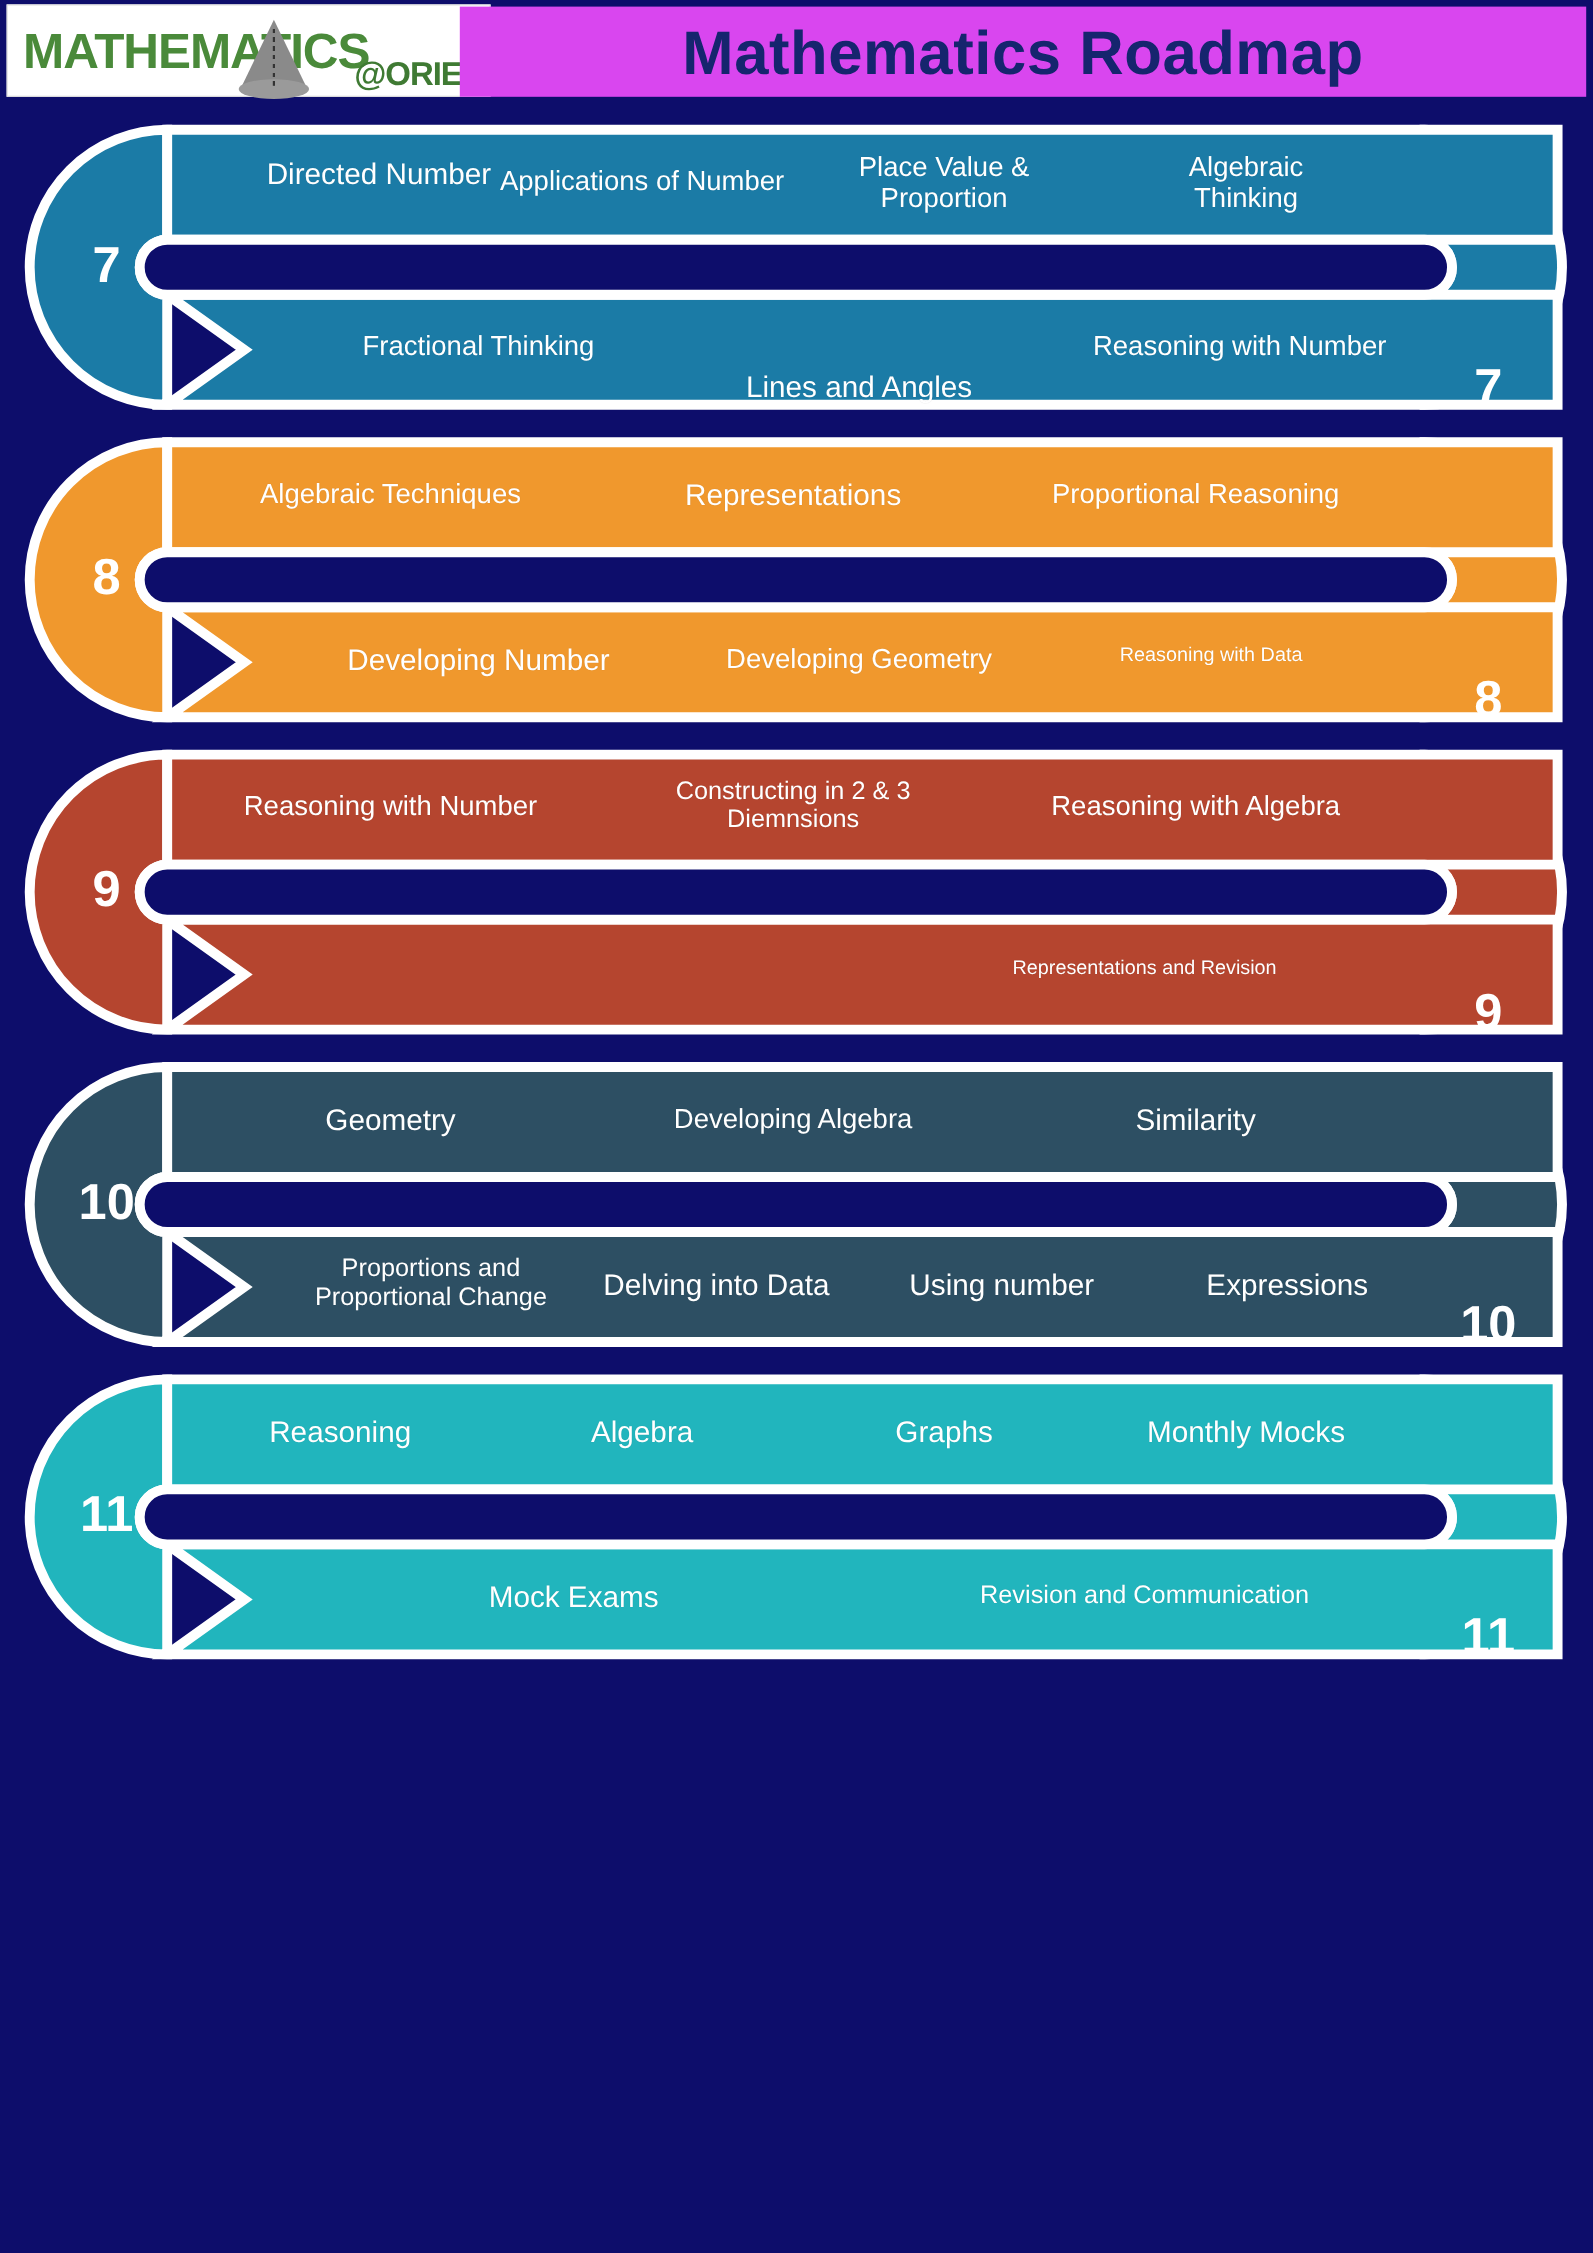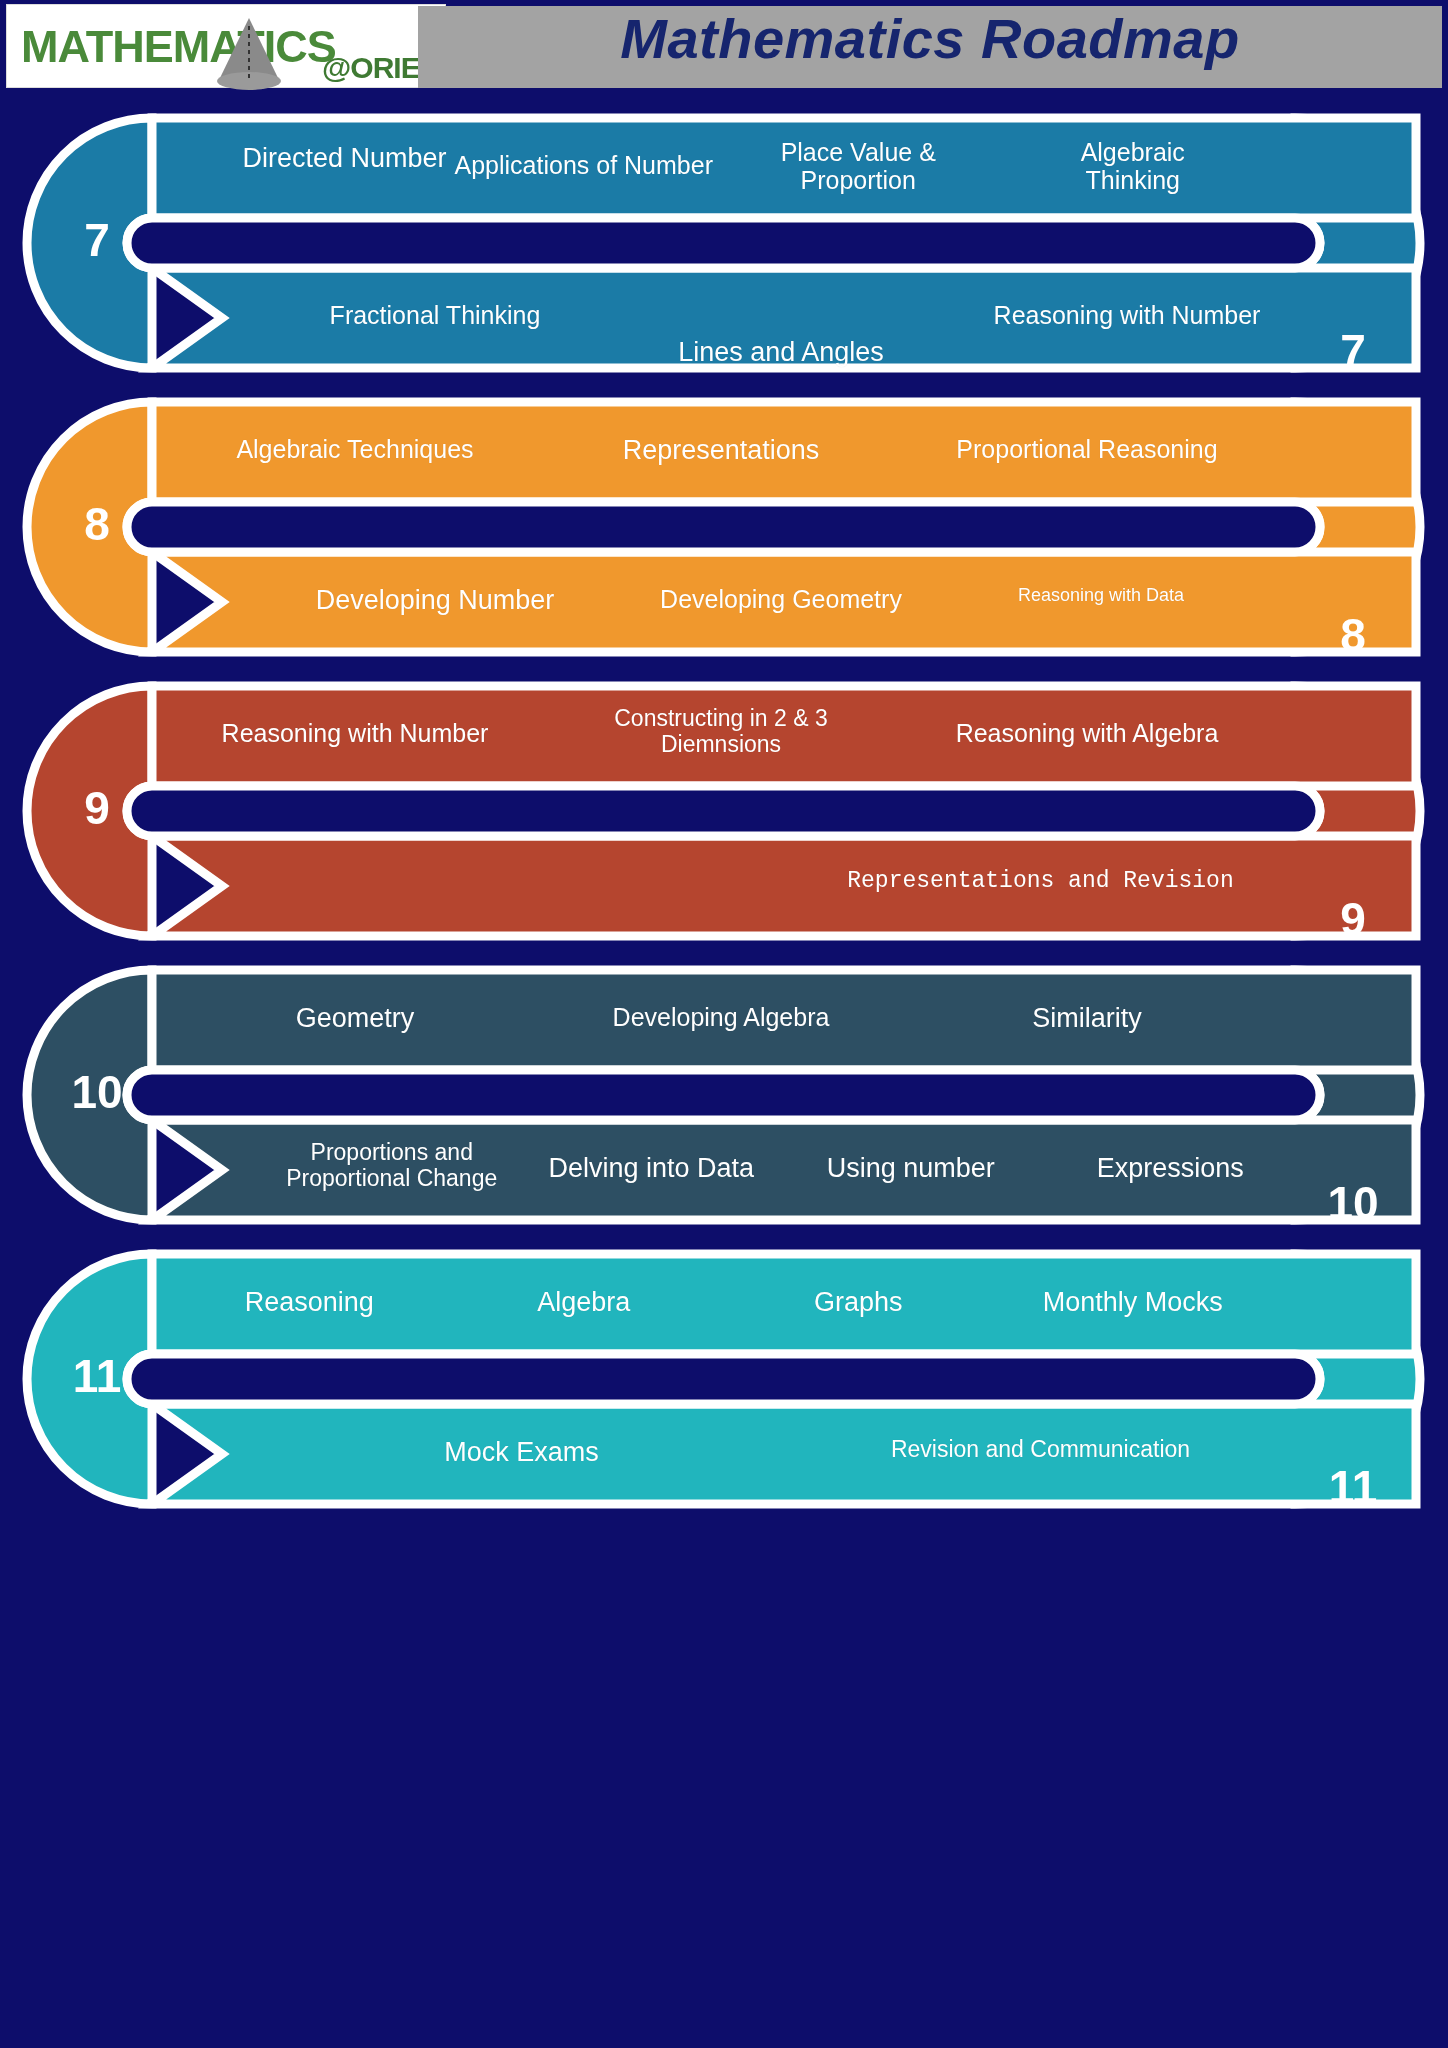--- a/index.html
+++ b/index.html
@@ -35,21 +35,21 @@
     position:absolute; left:227px; top:2px; width:2px; height:52px;
     background:repeating-linear-gradient(#333 0 4px, transparent 4px 8px);
   }
   .oriel{
     position:absolute; right:8px; bottom:2px;
     font-weight:bold; font-size:30px; color:#3f7a33; letter-spacing:-1px;
   }
 
   .title-banner{
     position:absolute; left:418px; top:6px; width:1024px; height:82px;
-    background:#a3a3a3; display:flex; align-items:flex-start; justify-content:center;font-style:italic;
+    background:#d946ef; display:flex; align-items:center; justify-content:center;
   }
   .title-banner h1{
     font-size:56px; font-weight:bold; color:#16256e;
     letter-spacing:0.5px; font-family:"Liberation Sans", sans-serif;
   }
 
   .rowlabel{
     position:absolute; color:#ffffff;
     font-family:"Liberation Sans", sans-serif;
     text-align:center; line-height:1.12; white-space:pre-line;
@@ -223,21 +223,21 @@
       <div class="rowlabel" style="left: 904px; width: 366px; font-size: 25px; top: 435px;">Proportional Reasoning</div>
       <div class="rowlabel" style="left: 262px; width: 346px; font-size: 27px; top: 585px;">Developing Number</div>
       <div class="rowlabel" style="left: 608px; width: 346px; font-size: 25px; top: 585px;">Developing Geometry</div>
       <div class="rowlabel" style="left: 928px; width: 346px; font-size: 18px; top: 585px;">Reasoning with Data</div>
       <div class="yearnum" style="left: 52px; top: 785px; width: 90px; font-size: 46px;">9</div>
       <div class="yearnum" style="left: 1308px; top: 896px; width: 90px; font-size: 46px;">9</div>
       <div class="rowlabel" style="left: 172px; width: 366px; font-size: 25px; top: 719px;">Reasoning with Number</div>
       <div class="rowlabel" style="left: 538px; width: 366px; font-size: 23px; top: 706px;">Constructing in 2 &amp; 3
 Diemnsions</div>
       <div class="rowlabel" style="left: 904px; width: 366px; font-size: 25px; top: 719px;">Reasoning with Algebra</div>
-      <div class="rowlabel" style="left: 781px; width: 519px; font-size: 23px; top: 869px; font-family: Liberation Mono, monospace;">Representations and Revision</div>
+      <div class="rowlabel" style="left: 781px; width: 519px; font-size: 18px; top: 869px;">Representations and Revision</div>
       <div class="yearnum" style="left: 52px; top: 1069px; width: 90px; font-size: 46px;">10</div>
       <div class="yearnum" style="left: 1308px; top: 1180px; width: 90px; font-size: 46px;">10</div>
       <div class="rowlabel" style="left: 172px; width: 366px; font-size: 27px; top: 1003px;">Geometry</div>
       <div class="rowlabel" style="left: 538px; width: 366px; font-size: 25px; top: 1003px;">Developing Algebra</div>
       <div class="rowlabel" style="left: 904px; width: 366px; font-size: 27px; top: 1003px;">Similarity</div>
       <div class="rowlabel" style="left: 262px; width: 259.5px; font-size: 23px; top: 1140px;">Proportions and
 Proportional Change</div>
       <div class="rowlabel" style="left: 521.5px; width: 259.5px; font-size: 27px; top: 1153px;">Delving into Data</div>
       <div class="rowlabel" style="left: 781px; width: 259.5px; font-size: 27px; top: 1153px;">Using number</div>
       <div class="rowlabel" style="left: 1040.5px; width: 259.5px; font-size: 27px; top: 1153px;">Expressions</div>

